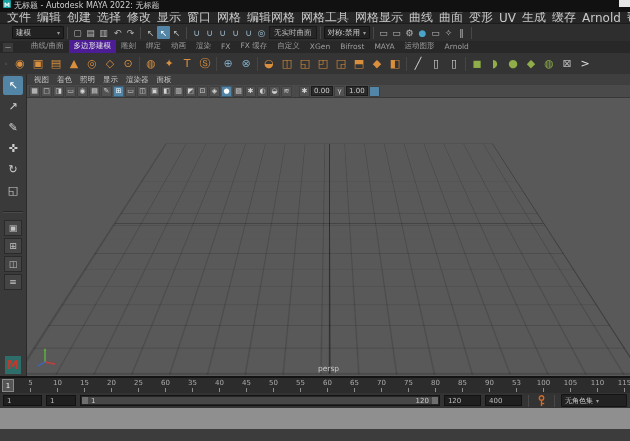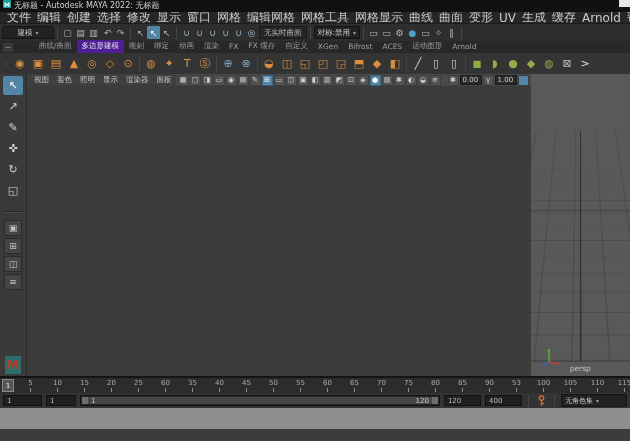--- a/index.html
+++ b/index.html
@@ -30,21 +30,21 @@
     font-size:9px;color:#b8b8b8;}
   .sbicon.active{background:#5285a6;color:#fff;border-radius:1px;}
   .text-btn{background:#262626;border:1px solid #1a1a1a;height:13px;display:flex;align-items:center;
     padding:0 4px;color:#bbb;}
   .signin{margin-left:6px;width:108px;justify-content:flex-start;}
   .signin .person{width:8px;height:9px;display:inline-block;}
   .signin .sp{flex:1;}
 
   
   .shelf-tabs{height:12px;background:#282828;display:flex;align-items:flex-end;font-size:7.5px;
-    color:#9d9d9d;padding-left:2px;gap:18px;}
+    color:#9d9d9d;padding-left:2px;gap:10px;}
   .collapse-btn{width:10px;height:9px;background:#3a3a3a;color:#ccc;font-size:6px;line-height:8px;
     text-align:center;margin:0 3px 1px 1px;}
   .tab{padding:1px 5px 2px;white-space:nowrap;}
   .tab.active{background:#4c1d95;color:#e4e4e4;}
   .shelf{height:21px;background:#343434;display:flex;align-items:center;padding-left:1px;}
   .shelf-menu{width:10px;height:17px;display:flex;align-items:center;justify-content:center;
     color:#888;font-size:7px;}
   .shelf-icon{width:18px;height:17px;display:flex;align-items:center;justify-content:center;
     font-size:11px;line-height:1;}
   .shelf-icon.sep{width:1px;height:14px;background:#232323;border-right:1px solid #454545;margin:0 2px;}
@@ -56,21 +56,21 @@
   .tool{width:20px;height:19px;margin:1px 0;display:flex;align-items:center;justify-content:center;
     font-size:11px;color:#cfcfcf;border-radius:2px;}
   .tool.active{background:#5285a6;color:#fff;}
   .toolbox-sep{width:20px;height:2px;border-top:1px solid #262626;border-bottom:1px solid #4a4a4a;margin:10px 0 6px;}
   .layout-btn{width:18px;height:16px;margin:1px 0;background:#454545;border:1px solid #2a2a2a;
     display:flex;align-items:center;justify-content:center;font-size:9px;color:#c2c2c2;}
   .maya-logo{position:absolute;bottom:2px;left:5px;width:16px;height:18px;background:#2e6e6a;
     display:flex;align-items:center;justify-content:center;font-size:12px;font-weight:bold;}
 
   
-  .viewport{flex:1;display:flex;flex-direction:row;border-left:1px solid #2a2a2a;min-width:0;}
+  .viewport{flex:1;display:flex;flex-direction:column;border-left:1px solid #2a2a2a;min-width:0;}
   .panel-menus{height:11px;background:#3f3f3f;display:flex;align-items:center;font-size:7.5px;
     color:#c5c5c5;padding-left:3px;}
   .panel-menus .menu-item{padding:0 4px;}
   .vp-toolbar{height:13px;background:#4a4a4a;border-bottom:1px solid #383838;display:flex;
     align-items:center;gap:1px;padding:0 2px;font-size:7px;}
   .vp-icon{width:11px;height:11px;display:flex;align-items:center;justify-content:center;
     font-size:7px;color:#d2d2d2;background:#525252;border:1px solid #3e3e3e;border-radius:1px;}
   .vp-icon.active{background:#5285a6;border-color:#39607a;color:#fff;}
   .vp-field{background:#2a2a2a;border:1px solid #1b1b1b;height:10px;display:flex;align-items:center;
     padding:0 2px;color:#ccc;min-width:22px;}
@@ -149,21 +149,21 @@
       <span class="menu-item">曲面</span>
       <span class="menu-item">变形</span>
       <span class="menu-item">UV</span>
       <span class="menu-item">生成</span>
       <span class="menu-item">缓存</span>
       <span class="menu-item">Arnold</span>
       <span class="menu-item">帮助</span>
     </div>
 
   <div class="statusbar">
-    <div class="dropdown" style="width:52px;justify-content:center;">
+    <div class="dropdown" style="width:52px;justify-content:space-between;margin-left:10px;">
       <span>建模</span>
       <span class="dd-arrow">▾</span>
     </div>
     <span class="sep"></span>
     <span style="display:flex;">
 
     <span class="sbicon">▢</span>
         <span class="sbicon">▤</span>
         <span class="sbicon">▥</span>
       </span>
@@ -217,21 +217,21 @@
         <span class="tab active">多边形建模</span>
         <span class="tab">雕刻</span>
         <span class="tab">绑定</span>
         <span class="tab">动画</span>
         <span class="tab">渲染</span>
         <span class="tab">FX</span>
         <span class="tab">FX 缓存</span>
         <span class="tab">自定义</span>
         <span class="tab">XGen</span>
         <span class="tab">Bifrost</span>
-        <span class="tab">ACES</span>
+        <span class="tab">MAYA</span>
         <span class="tab">运动图形</span>
         <span class="tab">Arnold</span>
       </span>
   </div>
 
   <div class="shelf">
     <span class="shelf-menu">◦</span>
     <span style="display:flex;align-items:center;">
 
     <span class="shelf-icon" style="color: rgb(217, 143, 62);">◉</span>

